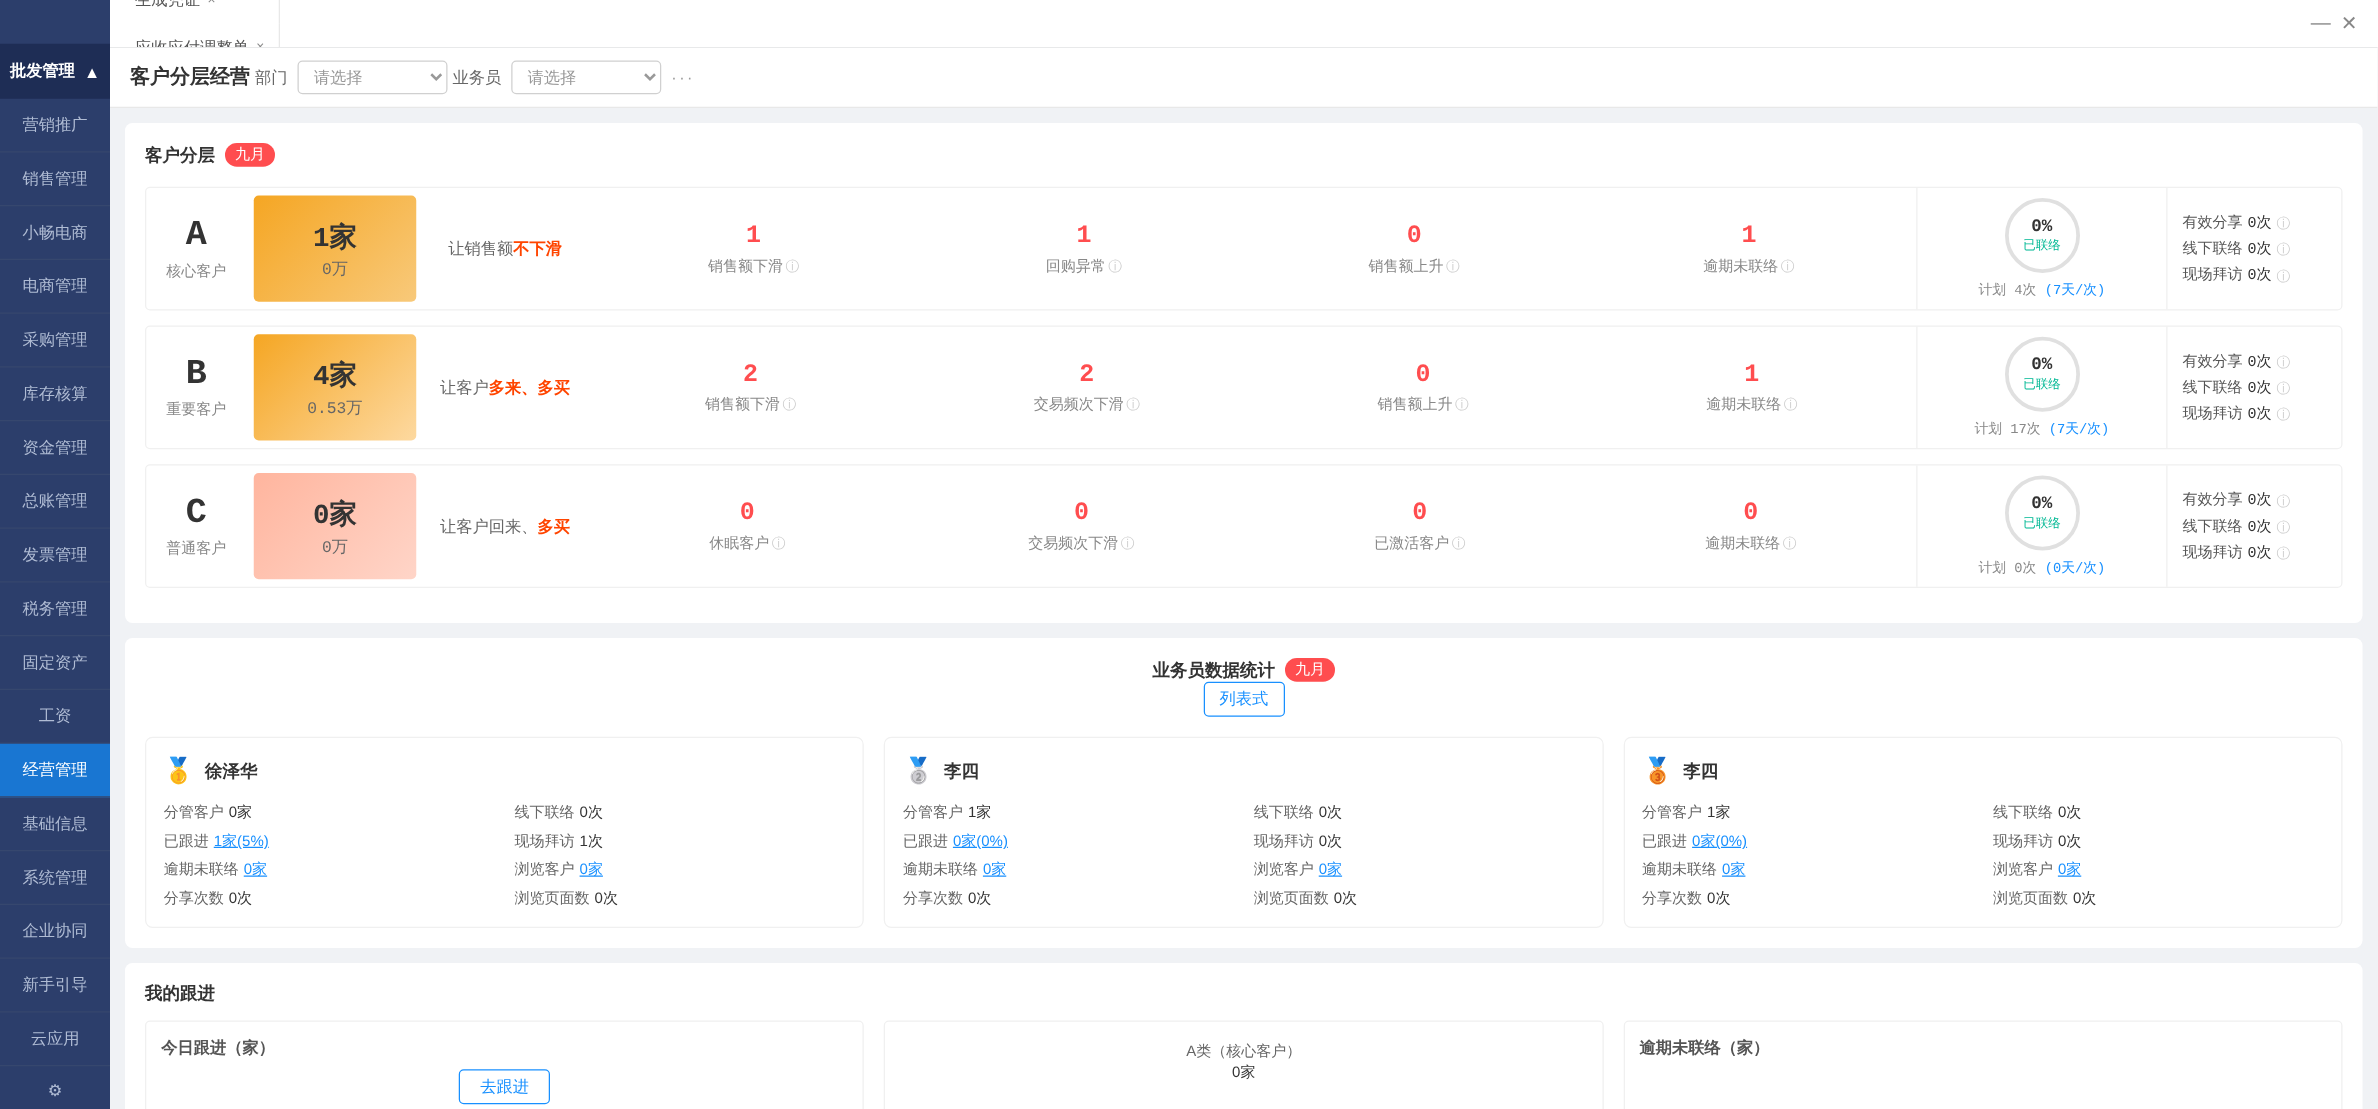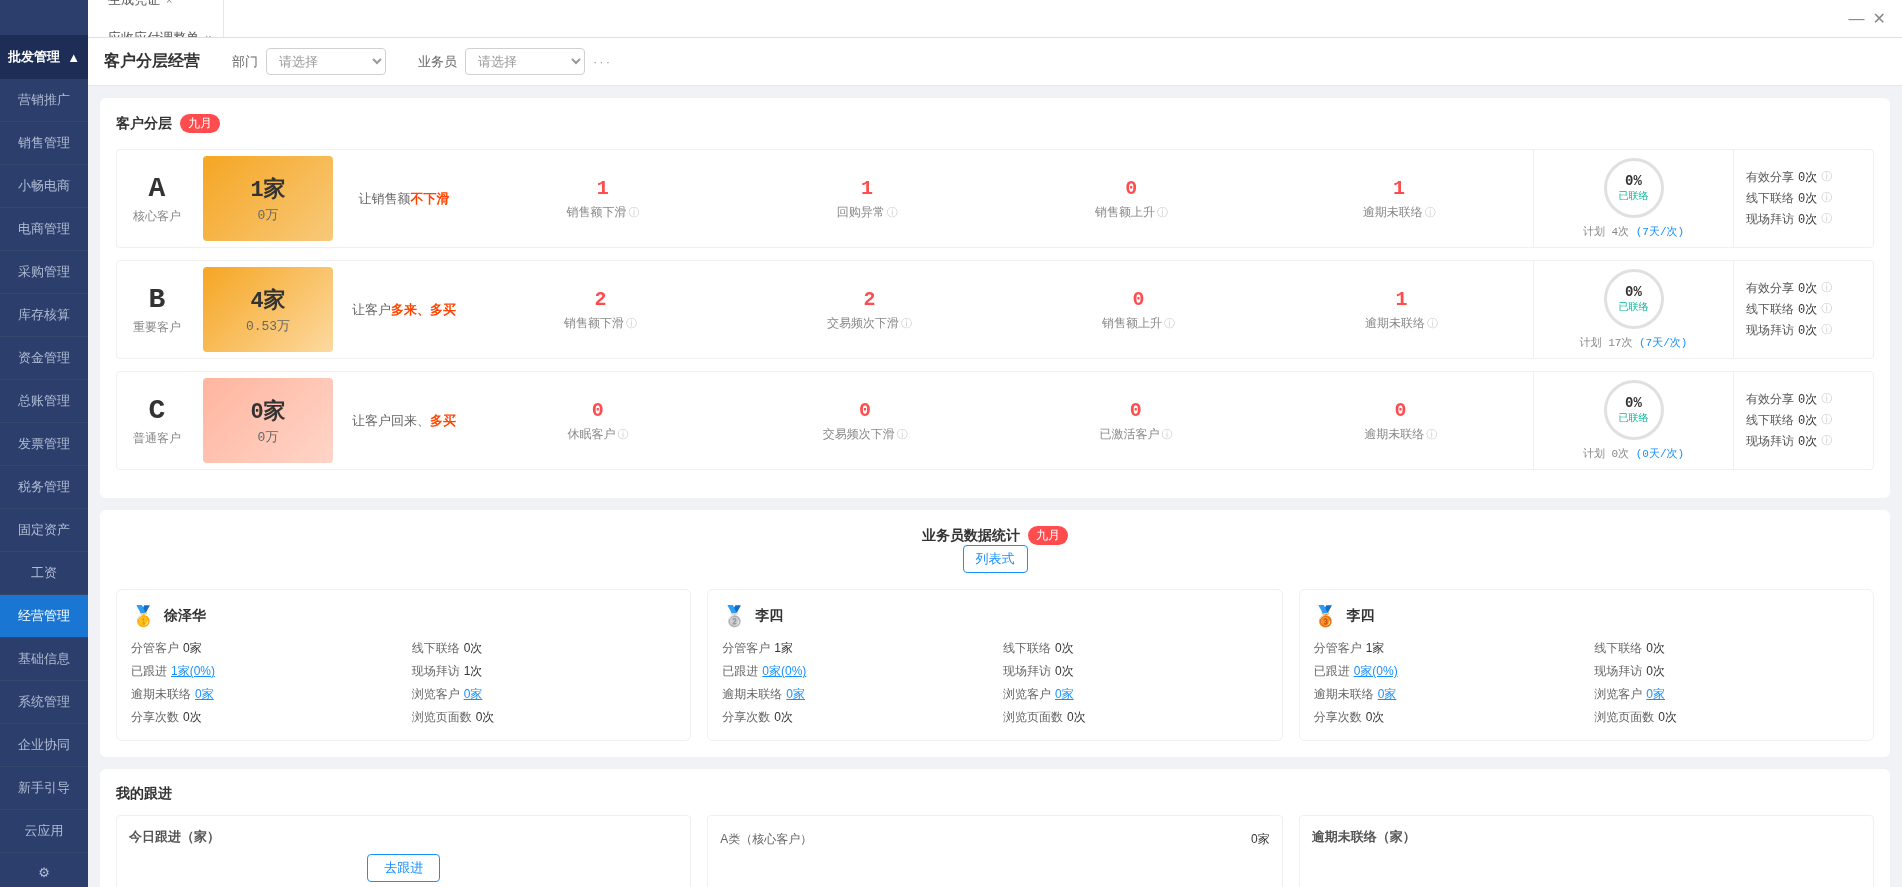--- a/index.html
+++ b/index.html
@@ -99,21 +99,21 @@
       padding: 0;
       background: #f0f2f5;
     }
 
     
     .page-header {
       background: #fff;
       padding: 10px 16px;
       display: flex;
       align-items: center;
-      gap: 32px;
+      gap: 4px;
       border-bottom: 1px solid #e8e8e8;
     }
     .page-title {
       font-size: 16px;
       font-weight: bold;
       color: #333;
     }
     .filter-group {
       display: flex;
       align-items: center;
@@ -285,21 +285,21 @@
       justify-content: center;
       padding: 8px 12px;
       border-left: 1px solid #f0f0f0;
       gap: 4px;
       min-width: 140px;
     }
     .right-stat-row {
       font-size: 12px;
       color: #555;
       display: flex;
-      align-items: flex-start;
+      align-items: flex-end;
       gap: 4px;
     }
     .right-stat-val { color: #333; }
 
     
     .biz-section {
       background: #fff;
       margin: 12px 12px 0 12px;
       border-radius: 6px;
       padding: 16px;
@@ -401,20 +401,21 @@
       margin: 0 auto;
       display: block;
     }
     .followup-row {
       display: flex;
       align-items: center;
       justify-content: space-between;
       font-size: 12px;
       color: #666;
       padding: 3px 0;
+      flex-direction: column;
     }
     .followup-row-val { color: #333; }
 
     ::-webkit-scrollbar { width: 6px; height: 6px; }
     ::-webkit-scrollbar-thumb { background: #ccc; border-radius: 3px; }
   </style>
 </head>
 <body>
 
 <div class="sidebar">
@@ -664,21 +665,21 @@
               <div class="biz-row">
                 <span>分管客户</span>
                 <span class="biz-row-val plain">0家</span>
               </div>
               <div class="biz-row">
                 <span>线下联络</span>
                 <span class="biz-row-val plain">0次</span>
               </div>
               <div class="biz-row">
                 <span>已跟进</span>
-                <span class="biz-row-val">1家(0%)</span>
+                <span class="biz-row-val">1家(5%)</span>
               </div>
               <div class="biz-row">
                 <span>现场拜访</span>
                 <span class="biz-row-val plain">1次</span>
               </div>
               <div class="biz-row">
                 <span>逾期未联络</span>
                 <span class="biz-row-val">0家</span>
               </div>
               <div class="biz-row">

